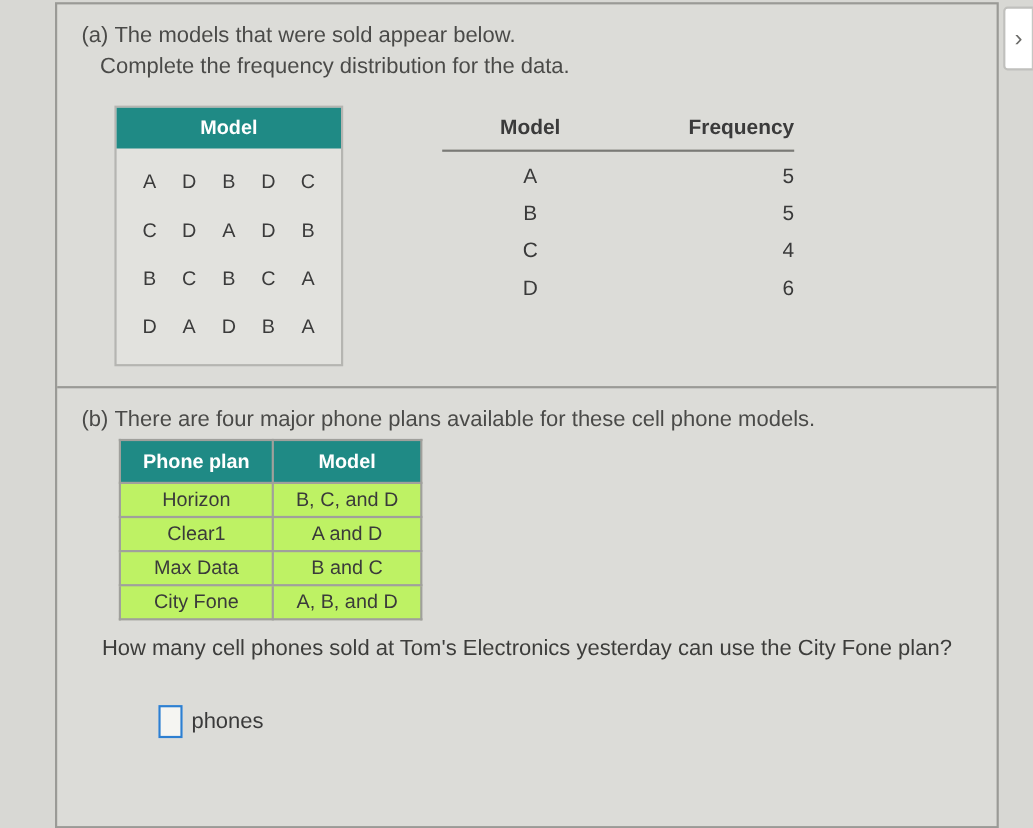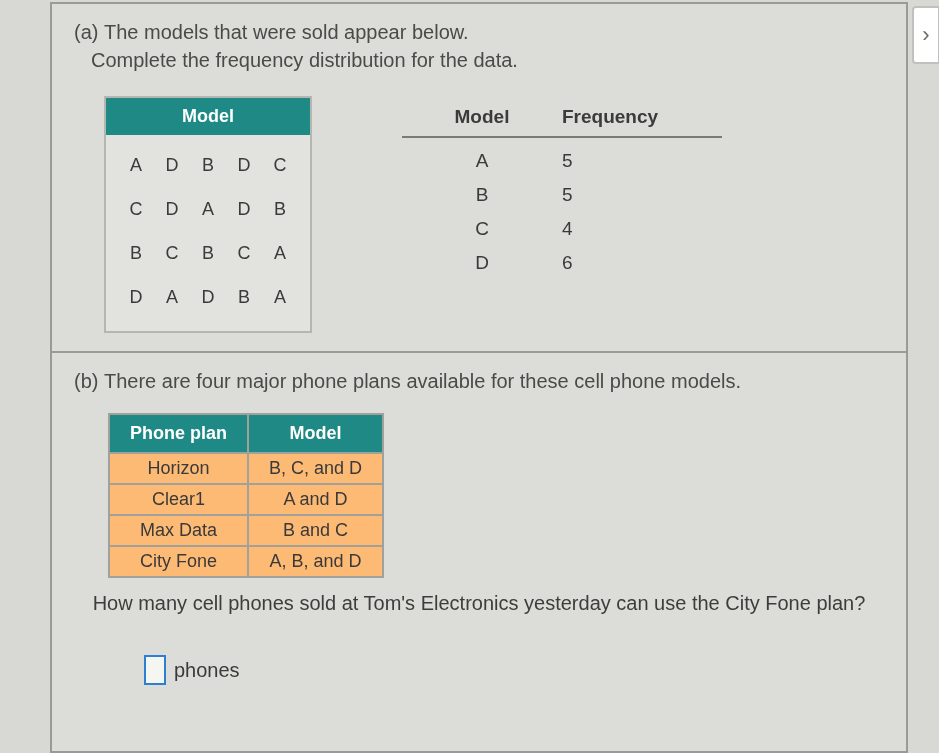--- a/index.html
+++ b/index.html
@@ -79,46 +79,46 @@
   .freq-head {
     display:flex;
     font-weight: bold;
     font-size: 19px;
     color:#3b3b3b;
   }
   .freq-head div, .freq-row div {
     padding: 6px 0;
   }
   .col-model { width: 160px; text-align:center;}
-  .col-freq  { width: 160px; text-align:left;}
+  .col-freq  { width: 160px; text-align:right;}
   .freq-rule {
     border-top: 2px solid #7a7a76;
     margin: 2px 0 6px 0;
     width: 320px;
   }
   .freq-row { display:flex; font-size:19px;}
   
   .plan-table {
     border-collapse: collapse;
-    margin: 18px 0 14px 34px;
+    margin: 4px 0 14px 34px;
   }
   .plan-table th {
     background: #1f8a85;
     color:#fff;
     font-weight:bold;
     font-size:18px;
     padding: 8px 20px;
     border: 2px solid #a0a09c;
   }
   .plan-table td {
     font-size:18px;
     padding: 4px 20px;
     text-align:center;
     border: 2px solid #a0a09c;
-    background:#fdba74;
+    background:#bef264;
   }
   .question {
     font-size: 20px;
     color:#3d3d3b;
     margin-left: 0;
     margin-top: 6px;
     text-align: center;
   }
   .answer-line {
     margin: 40px 0 0 70px;

